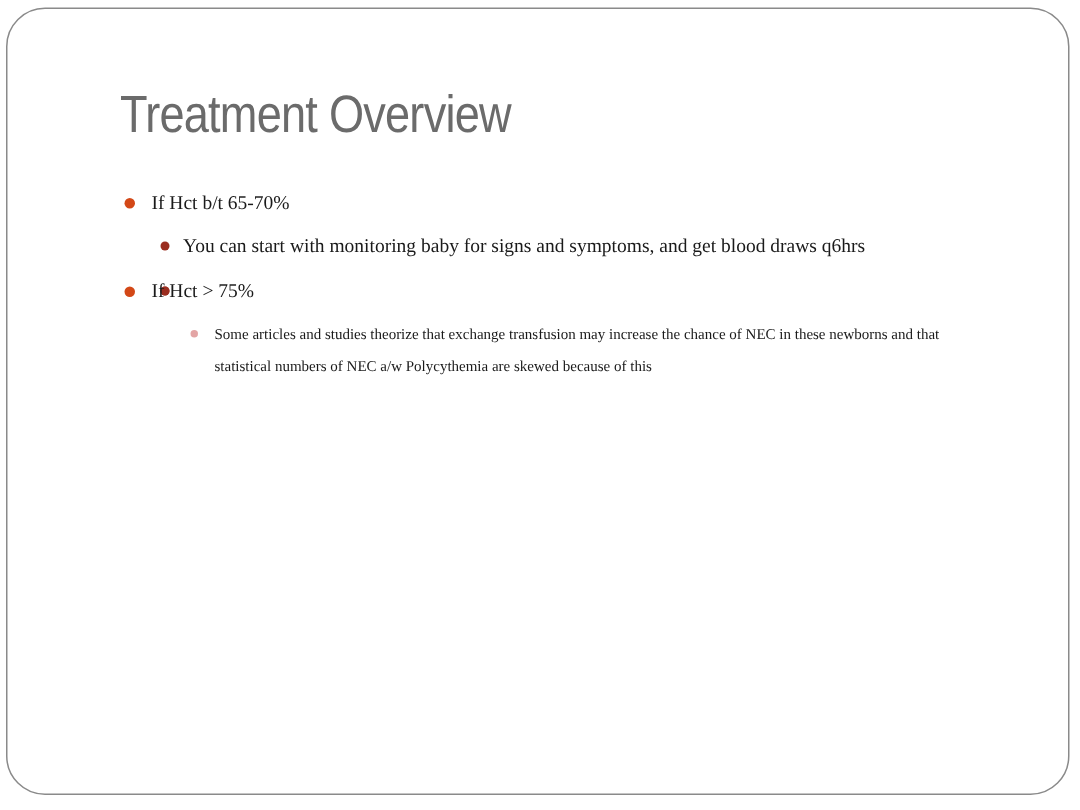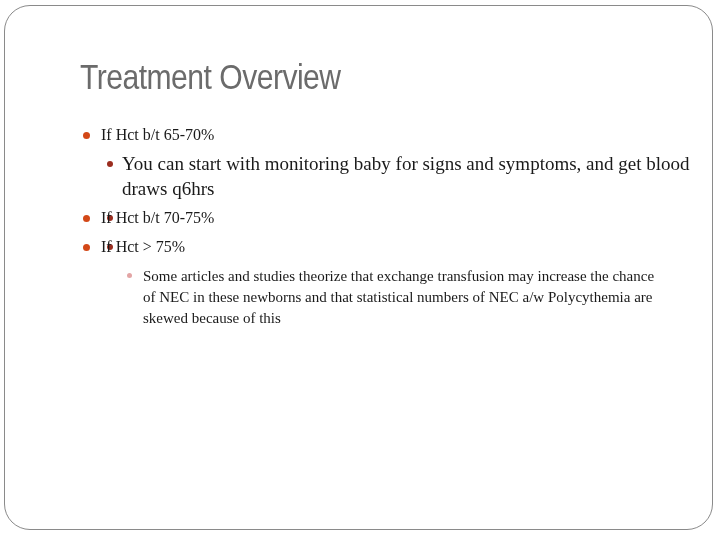--- a/index.html
+++ b/index.html
@@ -46,47 +46,47 @@
     }
     .item {
       position: relative;
     }
     .bullet {
       position: absolute;
       border-radius: 50%;
     }
     .lvl1 {
       padding-left: 21px;
-      font-size: 16px;
+      font-size: 13px;
       line-height: 24px;
       margin-top: 5px;
     }
     .lvl1 .bullet {
       left: 3px;
       top: 9px;
       width: 7px;
       height: 7px;
     }
     .lvl2 {
       margin-left: 21px;
       padding-left: 21px;
-      font-size: 19px;
+      font-size: 13px;
       line-height: 24.5px;
       margin-top: 5px;
     }
     .lvl2 .bullet {
       left: 6px;
       top: 9px;
       width: 6px;
       height: 6px;
     }
     .lvl3 {
       margin-left: 42px;
       padding-left: 21px;
-      font-size: 15px;
+      font-size: 10px;
       line-height: 21px;
       margin-top: 7px;
       width: 520px;
     }
     .lvl3 .bullet {
       left: 5px;
       top: 7px;
       width: 5px;
       height: 5px;
     }
@@ -103,24 +103,20 @@
     <span class="bullet" style="background:#d34817"></span>
     <span>If Hct b/t 65-70%</span>
   </div>
   <div class="item lvl2">
     <span class="bullet" style="background:#9b2d1f"></span>
     <span>You can start with monitoring baby for signs and symptoms, and get blood draws q6hrs</span>
   </div>
   <div class="item lvl2">
     <span class="bullet" style="background:#9b2d1f"></span>
   </div>
-  <div class="item lvl1">
-    <span class="bullet" style="background:#d34817"></span>
-    <span>If Hct b/t 70-75%</span>
-  </div>
   <div class="item lvl2">
     <span class="bullet" style="background:#9b2d1f"></span>
   </div>
   <div class="item lvl1">
     <span class="bullet" style="background:#d34817"></span>
     <span>If Hct &gt; 75%</span>
   </div>
   <div class="item lvl3">
     <span class="bullet" style="background:#e3a5a5"></span>
     <span>Some articles and studies theorize that exchange transfusion may increase the chance of NEC in these newborns and that statistical numbers of NEC a/w Polycythemia are skewed because of this</span>

